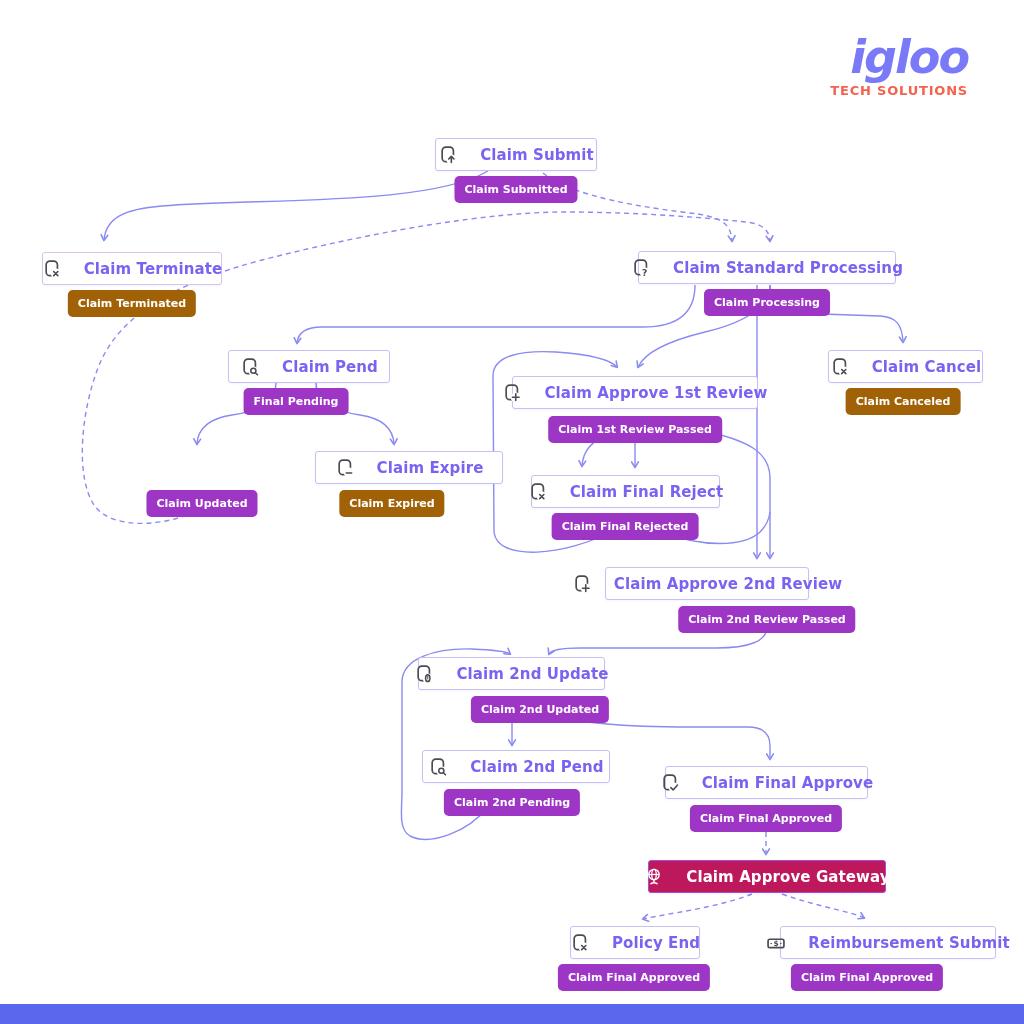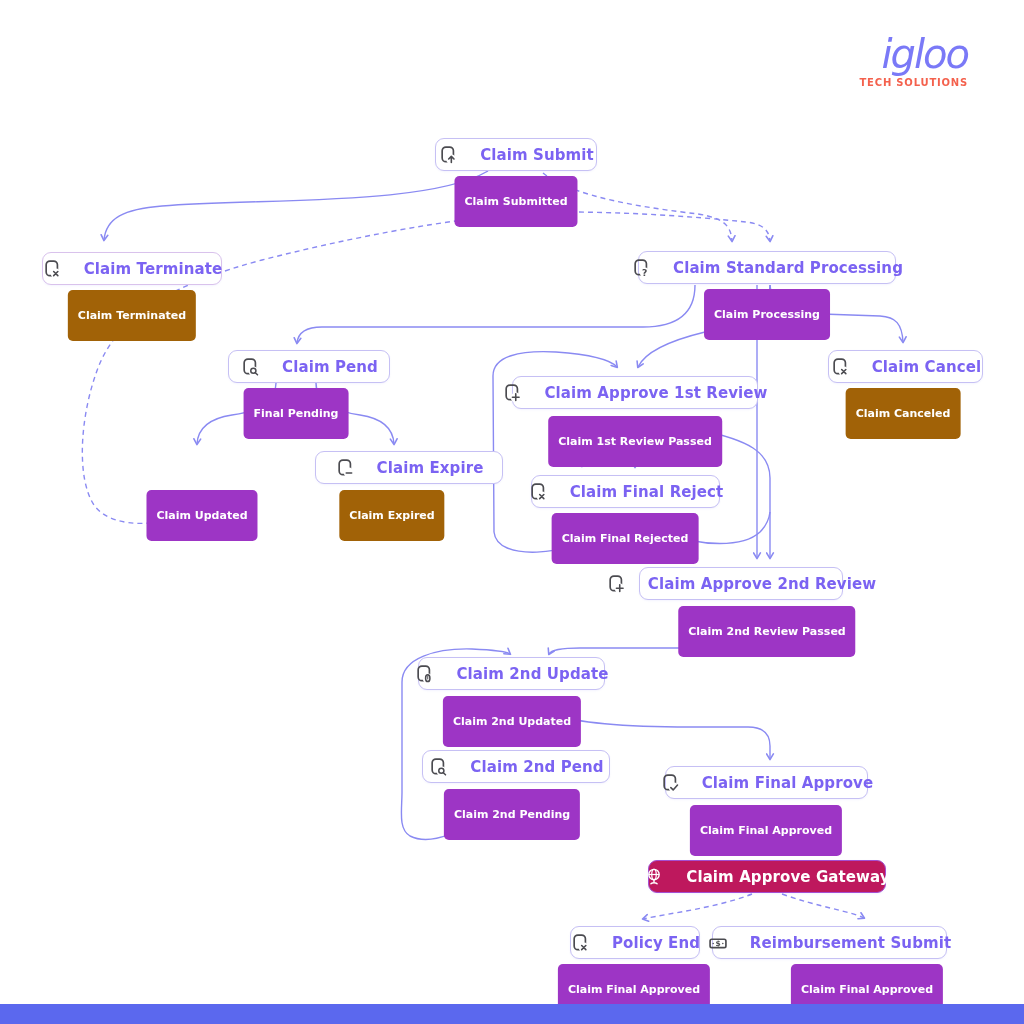--- a/index.html
+++ b/index.html
@@ -1,34 +1,34 @@
 <!DOCTYPE html>
 <html><head>
 <meta charset="utf-8">
 <style>
   html,body{margin:0;padding:0}
   body{width:1024px;height:1024px;background:#ffffff;font-family:"DejaVu Sans",sans-serif;position:relative;overflow:hidden}
   .stage{position:absolute;inset:0}
   .edges{position:absolute;left:0;top:0;pointer-events:none}
-  .node{position:absolute;height:33px;background:#fff;border:1.4px solid #c6c0f4;border-radius:9px;
+  .node{position:absolute;height:33px;background:#fff;border:1.4px solid #c6c0f4;border-radius:3px;
         display:flex;align-items:center;justify-content:center;gap:22px;box-sizing:border-box;
         box-shadow:0 1px 2px rgba(120,110,240,0.08)}
   .node .nlabel{color:#7b63f2;font-size:15px;font-weight:bold;white-space:nowrap;letter-spacing:0.1px}
   .node .nicon svg{width:20px;height:20px;display:block}
   .node.pink{border-color:#d9c2ec}
   .node.filled{background:#be185d;border-color:#a44fd2}
   .node.filled .nlabel{color:#ffffff}
-  .badge{position:absolute;transform:translateX(-50%);height:19px;line-height:19px;padding:16px 10px;border-radius:5px;
+  .badge{position:absolute;transform:translateX(-50%);height:19px;line-height:19px;padding:4px 10px;border-radius:5px;
          color:#fff;font-size:11px;font-weight:bold;white-space:nowrap}
   .badge.purple{background:#9d35c5}
   .badge.red{background:#a16207}
   .footer-bar{position:absolute;left:0;right:0;top:1004px;height:20px;background:#5b68ee}
   .logo{position:absolute;top:34px;right:56px;text-align:right}
-  .logo .brand{font-size:40px;font-weight:normal;font-style:italic;color:#7a79f7;line-height:1;letter-spacing:-2px}
-  .logo .tagline{font-size:10px;font-weight:bold;color:#f4614d;letter-spacing:0.8px;margin-top:3px}
+  .logo .brand{font-size:46px;font-weight:bold;font-style:italic;color:#7a79f7;line-height:1;letter-spacing:-2px}
+  .logo .tagline{font-size:13px;font-weight:bold;color:#f4614d;letter-spacing:0.8px;margin-top:3px}
 </style>
 </head>
 <body>
 
 <div class="stage">
 
   <svg class="edges" width="1024" height="1024" viewBox="0 0 1024 1024">
     <defs>
       <marker id="arrow" viewBox="0 0 8 8" refX="5.5" refY="4" markerWidth="9" markerHeight="9" markerUnits="userSpaceOnUse" orient="auto">
         <path d="M1 1 L6 4 L1 7" fill="none" stroke="#8a8af2" stroke-width="1.4" stroke-linecap="round" stroke-linejoin="round"></path>
@@ -198,39 +198,39 @@
   <div class="node" style="left:531px;top:475px;width:189px">
     <span class="nicon">
         <svg viewBox="0 0 24 24">
           <use href="#sym-doc-x"></use>
         </svg>
       </span>
     <span class="nlabel">Claim Final Reject</span>
   </div>
   <div class="badge purple" style="left:625px;top:513px">Claim Final Rejected</div>
 
-  <div class="node" style="left:639px;top:567px;width:204px">
+  <div class="node" style="left:605px;top:567px;width:204px">
     <span class="nicon">
         <svg viewBox="0 0 24 24">
           <use href="#sym-doc-plus"></use>
         </svg>
       </span>
     <span class="nlabel">Claim Approve 2nd Review</span>
   </div>
   <div class="badge purple" style="left:767px;top:606px">Claim 2nd Review Passed</div>
 
   <div class="node" style="left:418px;top:657px;width:187px">
     <span class="nicon">
         <svg viewBox="0 0 24 24">
           <use href="#sym-doc-clip"></use>
         </svg>
       </span>
     <span class="nlabel">Claim 2nd Update</span>
   </div>
-  <div class="badge purple" style="left:512px;top:696px">Claim 2nd Updated</div>
+  <div class="badge purple" style="left:540px;top:696px">Claim 2nd Updated</div>
 
   <div class="node" style="left:422px;top:750px;width:188px">
     <span class="nicon">
         <svg viewBox="0 0 24 24">
           <use href="#sym-doc-search"></use>
         </svg>
       </span>
     <span class="nlabel">Claim 2nd Pend</span>
   </div>
   <div class="badge purple" style="left:512px;top:789px">Claim 2nd Pending</div>
@@ -257,21 +257,21 @@
   <div class="node" style="left:570px;top:926px;width:130px">
     <span class="nicon">
         <svg viewBox="0 0 24 24">
           <use href="#sym-doc-x"></use>
         </svg>
       </span>
     <span class="nlabel">Policy End</span>
   </div>
   <div class="badge purple" style="left:634px;top:964px">Claim Final Approved</div>
 
-  <div class="node" style="left:712px;top:926px;width:235px">
+  <div class="node" style="left:780px;top:926px;width:216px">
     <span class="nicon">
         <svg viewBox="0 0 24 24">
           <use href="#sym-money"></use>
         </svg>
       </span>
     <span class="nlabel">Reimbursement Submit</span>
   </div>
   <div class="badge purple" style="left:867px;top:964px">Claim Final Approved</div>
 
   <div class="footer-bar"></div>

